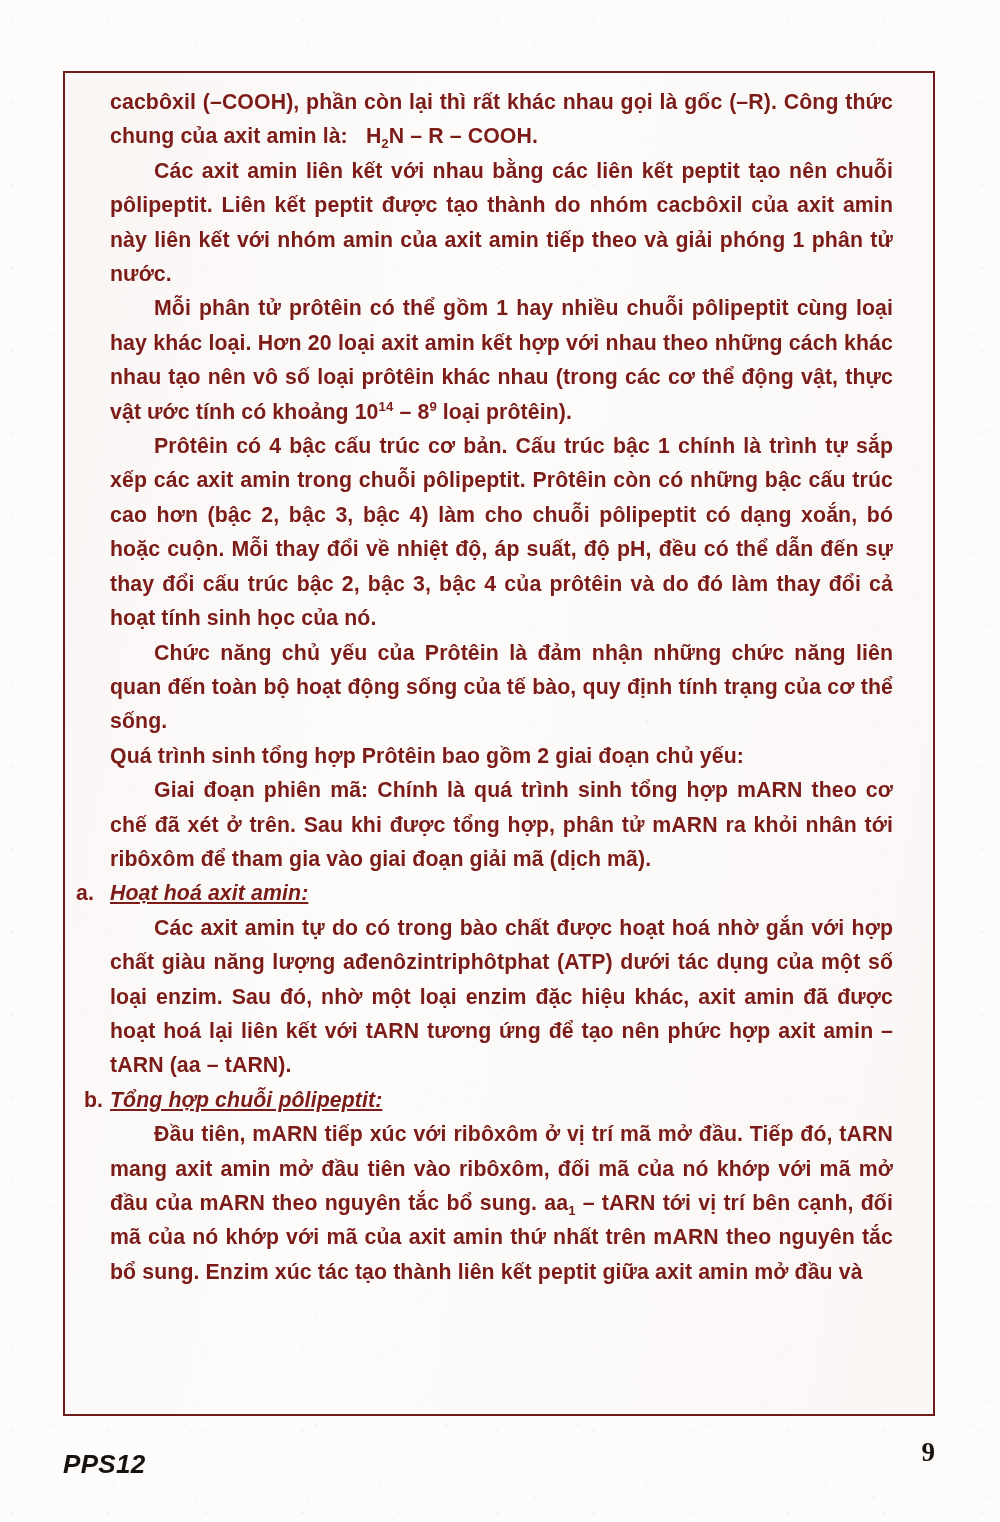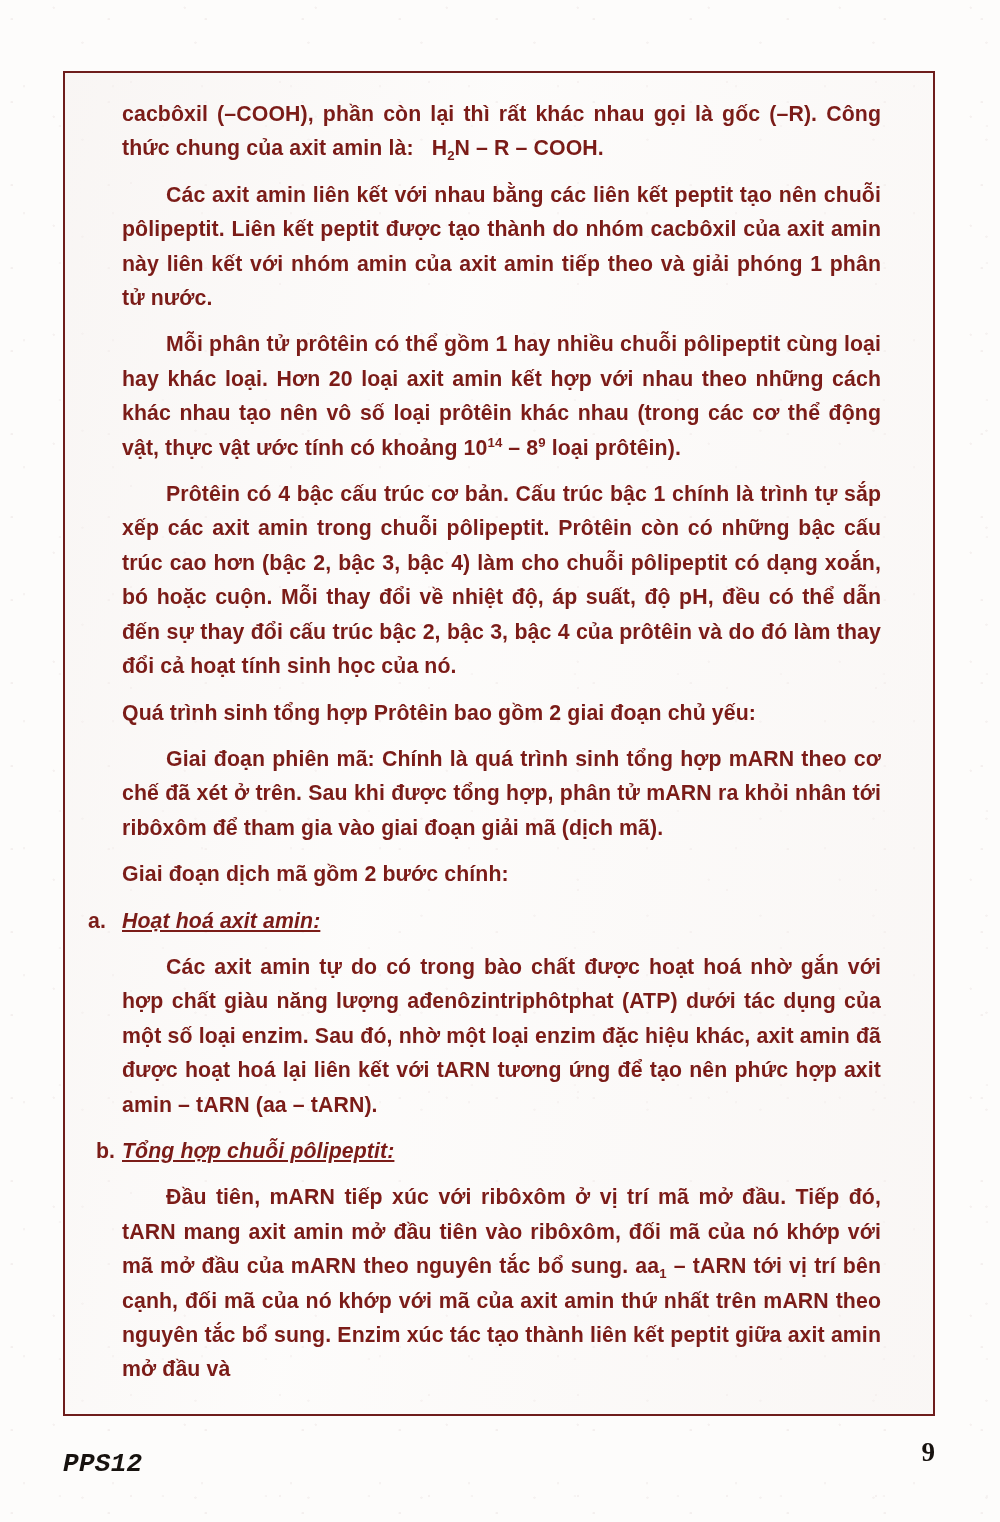--- a/index.html
+++ b/index.html
@@ -61,21 +61,21 @@
     font-size: 21.3px;
     line-height: 34.4px;
     text-align: justify;
     text-justify: inter-word;
     letter-spacing: 0.1px;
     font-weight: 600;
     -webkit-font-smoothing: none;
   }
 
   p {
-    margin: 12px;
+    margin: 0;
     text-align: justify;
   }
   p.indent { text-indent: 44px; }
   p.flush  { text-indent: 0; }
 
   sup { font-size: 0.62em; vertical-align: super; line-height: 0; }
   sub { font-size: 0.62em; vertical-align: sub;   line-height: 0; }
 
   .list-item {
     position: relative;
@@ -100,21 +100,21 @@
     left: 63px;
     top: 1432px;
     width: 872px;
     height: 40px;
     display: flex;
     align-items: center;
     justify-content: space-between;
     color: #17120f;
   }
   .footer .code {
-    font-family: Liberation Mono, monospace;
+    font-family: Liberation Sans, sans-serif;
     font-style: italic;
     font-weight: 700;
     font-size: 26px;
     letter-spacing: .3px;
     margin-top: 24px;
   }
   .footer .pageno {
     font-family: "Liberation Serif", serif;
     font-weight: 700;
     font-size: 27px;
@@ -130,26 +130,26 @@
 
       <p class="flush"><span>cacbôxil (–COOH), phần còn lại thì rất khác nhau gọi là gốc (–R). Công thức chung của axit amin là:</span>&nbsp;&nbsp;&nbsp;<span><span>H</span><sub>2</sub><span>N – R – COOH.</span></span></p>
 
       <p class="indent">Các axit amin liên kết với nhau bằng các liên kết peptit tạo nên chuỗi pôlipeptit. Liên kết peptit được tạo thành do nhóm cacbôxil của axit amin này liên kết với nhóm amin của axit amin tiếp theo và giải phóng 1 phân tử nước.</p>
 
       <p class="indent"><span>Mỗi phân tử prôtêin có thể gồm 1 hay nhiều chuỗi pôlipeptit cùng loại hay khác loại. Hơn 20 loại axit amin kết hợp với nhau theo những cách khác nhau tạo nên vô số loại prôtêin khác nhau (trong các cơ thể động vật, thực vật ước tính có khoảng 10</span><sup>14</sup><span> – 8</span><sup>9</sup><span> loại prôtêin).</span></p>
 
 
       <p class="indent">Prôtêin có 4 bậc cấu trúc cơ bản. Cấu trúc bậc 1 chính là trình tự sắp xếp các axit amin trong chuỗi pôlipeptit. Prôtêin còn có những bậc cấu trúc cao hơn (bậc 2, bậc 3, bậc 4) làm cho chuỗi pôlipeptit có dạng xoắn, bó hoặc cuộn. Mỗi thay đổi về nhiệt độ, áp suất, độ pH, đều có thể dẫn đến sự thay đổi cấu trúc bậc 2, bậc 3, bậc 4 của prôtêin và do đó làm thay đổi cả hoạt tính sinh học của nó.</p>
 
+      <p class="indent">Chức năng chủ yếu của Prôtêin là đảm nhận những chức năng liên quan đến toàn bộ hoạt động sống của tế bào, quy định tính trạng của cơ thể sống.</p>
 
       <p class="flush">Quá trình sinh tổng hợp Prôtêin bao gồm 2 giai đoạn chủ yếu:</p>
 
       <p class="indent">Giai đoạn phiên mã: Chính là quá trình sinh tổng hợp mARN theo cơ chế đã xét ở trên. Sau khi được tổng hợp, phân tử mARN ra khỏi nhân tới ribôxôm để tham gia vào giai đoạn giải mã (dịch mã).</p>
 
-      <p class="flush">Giai đoạn dịch mã gồm 2 bước chính:</p>
 
       <p class="flush list-item"><span class="marker marker-a">a.</span><span class="ital">Hoạt hoá axit amin:</span></p>
 
       <p class="indent">Các axit amin tự do có trong bào chất được hoạt hoá nhờ gắn với hợp chất giàu năng lượng ađenôzintriphôtphat (ATP) dưới tác dụng của một số loại enzim. Sau đó, nhờ một loại enzim đặc hiệu khác, axit amin đã được hoạt hoá lại liên kết với tARN tương ứng để tạo nên phức hợp axit amin – tARN (aa – tARN).</p>
 
       <p class="flush list-item"><span class="marker marker-b">b.</span><span class="ital">Tổng hợp chuỗi pôlipeptit:</span></p>
 
       <p class="indent"><span>Đầu tiên, mARN tiếp xúc với ribôxôm ở vị trí mã mở đầu. Tiếp đó, tARN mang axit amin mở đầu tiên vào ribôxôm, đối mã của nó khớp với mã mở đầu của mARN theo nguyên tắc bổ sung. aa</span><sub>1</sub><span> – tARN tới vị trí bên cạnh, đối mã của nó khớp với mã của axit amin thứ nhất trên mARN theo nguyên tắc bổ sung. Enzim xúc tác tạo thành liên kết peptit giữa axit amin mở đầu và</span></p>
 
     </div>

